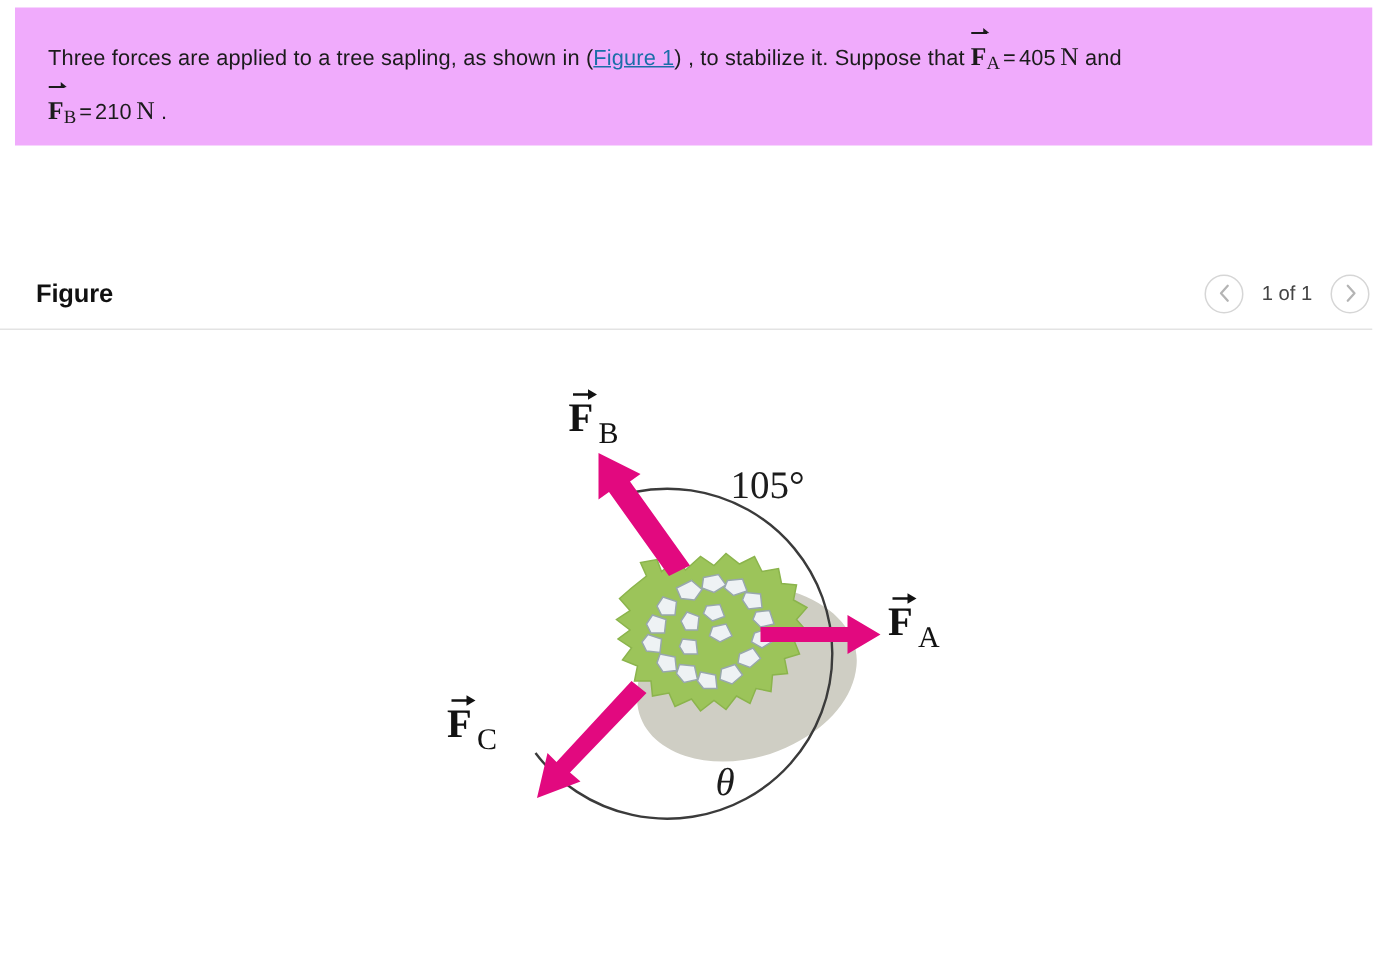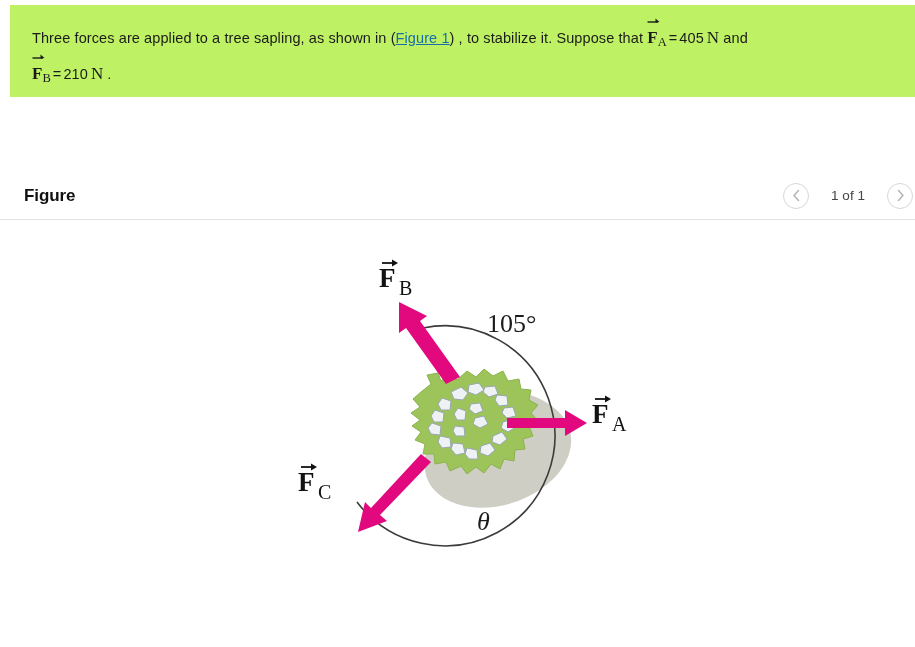--- a/index.html
+++ b/index.html
@@ -16,21 +16,21 @@
     position: relative;
   }
 
   
   #problem-panel {
     position: absolute;
     left: 10px;
     top: 5px;
     width: 905px;
     height: 92px;
-    background: #bef264;
+    background: #f0abfc;
     box-sizing: border-box;
     padding: 16px 22px 0 22px;
   }
   .statement {
     font-size: 14.5px;
     line-height: 29px;
     color: #1b1b1b;
     letter-spacing: 0.1px;
   }
   .figlink {
@@ -85,21 +85,21 @@
   }
   #figure-title {
     font-size: 17px;
     font-weight: bold;
     color: #111111;
     letter-spacing: -0.1px;
   }
   #figure-pager {
     display: flex;
     align-items: center;
-    gap: 22px;
+    gap: 12px;
   }
   .pager-btn {
     width: 26px;
     height: 26px;
     border-radius: 50%;
     border: 1px solid #d6d6d6;
     background: #ffffff;
     display: flex;
     align-items: center;
     justify-content: center;

